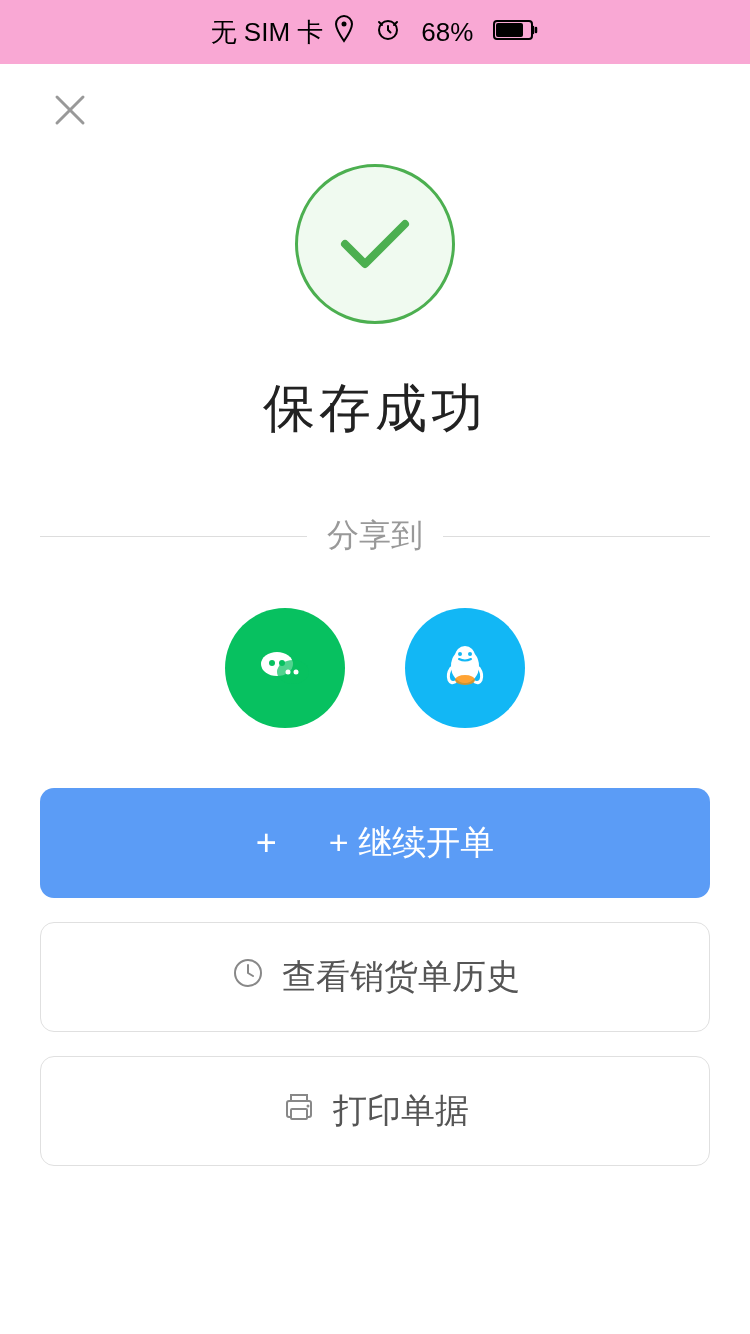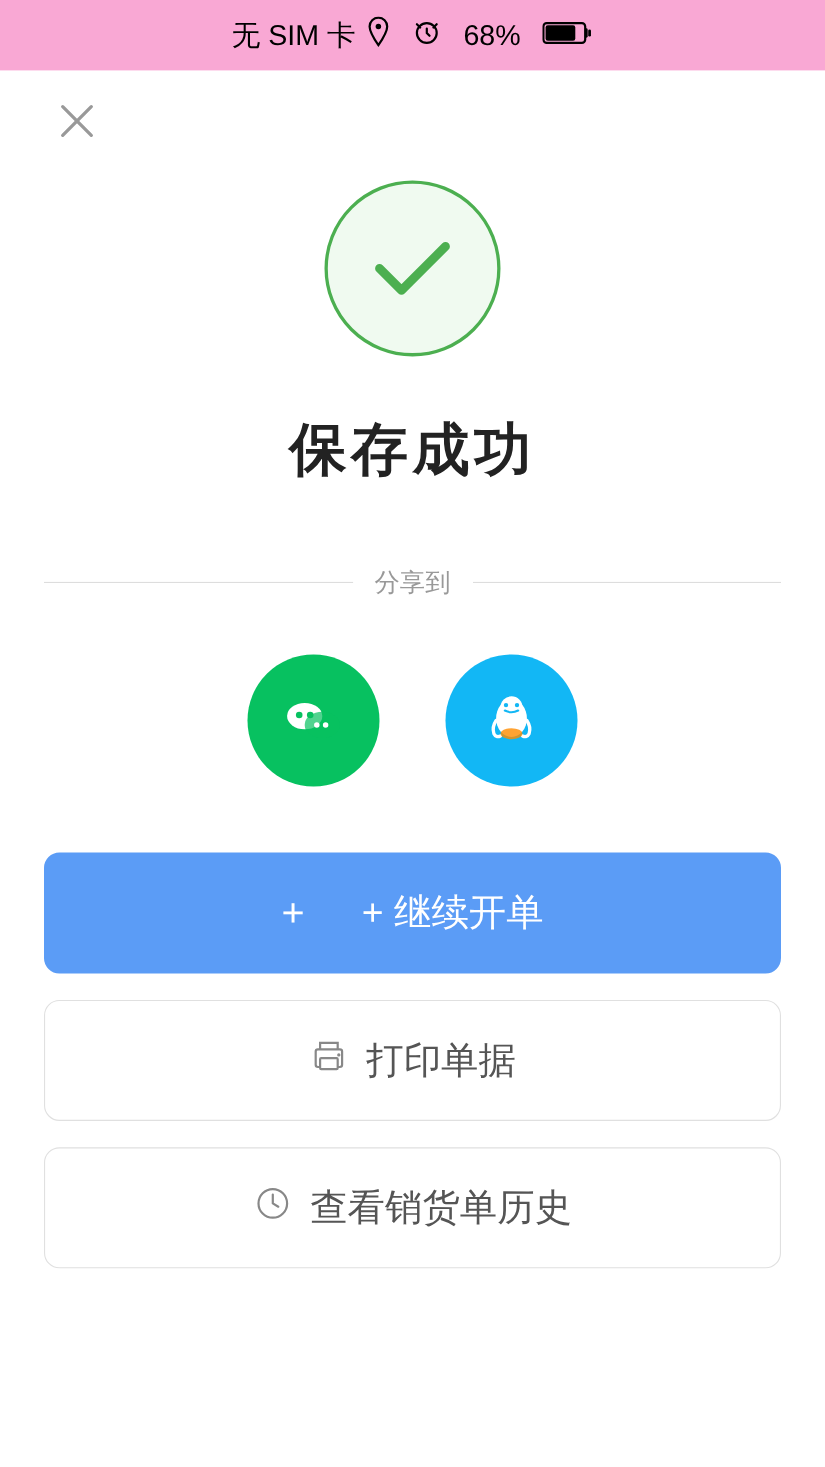--- a/index.html
+++ b/index.html
@@ -84,21 +84,21 @@
       margin-bottom: 50px;
     }
     .success-circle svg {
       width: 90px;
       height: 90px;
     }
 
     
     .success-title {
       font-size: 52px;
-      font-weight: 700;
+      font-weight: 400;
       color: #222;
       margin-bottom: 70px;
       letter-spacing: 4px;
     }
 
     
     .share-section {
       width: 100%;
       padding: 0 40px;
       margin-bottom: 60px;
@@ -110,21 +110,21 @@
       margin-bottom: 50px;
     }
     .share-divider::before,
     .share-divider::after {
       content: '';
       flex: 1;
       height: 1px;
       background: #ddd;
     }
     .share-label {
-      font-size: 23px;
+      font-size: 32px;
       color: #999;
       white-space: nowrap;
       font-family: Liberation Mono, monospace;
     }
 
     .share-icons {
       display: flex;
       justify-content: center;
       gap: 60px;
     }
@@ -268,32 +268,32 @@
   </div>
 
   <div class="action-buttons">
     <button class="btn btn-primary">
       <span style="font-size:36px; font-weight:300;">+</span>
       <span style="font-size:34px;margin-left:36px;">+ 继续开单</span>
     </button>
     <button class="btn btn-secondary">
       <span>
         <svg width="36" height="36" viewBox="0 0 36 36" fill="none">
+          <circle cx="18" cy="18" r="13" stroke="#888" stroke-width="2" fill="none"></circle>
+          <path d="M18 10v8l5 3" stroke="#888" stroke-width="2" stroke-linecap="round" stroke-linejoin="round" fill="none"></path>
+        </svg>
+      </span>
+      <span style="font-size:34px; color:#555;">查看销货单历史</span>
+    </button>
+    <button class="btn btn-secondary">
+      <span>
+        <svg width="36" height="36" viewBox="0 0 36 36" fill="none">
           <rect x="6" y="12" width="24" height="16" rx="2" stroke="#888" stroke-width="2" fill="none"></rect>
           <rect x="10" y="20" width="16" height="10" rx="1" stroke="#888" stroke-width="2" fill="white"></rect>
           <path d="M10 12V6h16v6" stroke="#888" stroke-width="2" fill="none"></path>
           <circle cx="27" cy="17" r="1.5" fill="#888"></circle>
         </svg>
       </span>
       <span style="font-size:34px; color:#555;">打印单据</span>
     </button>
-    <button class="btn btn-secondary">
-      <span>
-        <svg width="36" height="36" viewBox="0 0 36 36" fill="none">
-          <circle cx="18" cy="18" r="13" stroke="#888" stroke-width="2" fill="none"></circle>
-          <path d="M18 10v8l5 3" stroke="#888" stroke-width="2" stroke-linecap="round" stroke-linejoin="round" fill="none"></path>
-        </svg>
-      </span>
-      <span style="font-size:34px; color:#555;">查看销货单历史</span>
-    </button>
   </div>
 
 </div>
 
 </body></html>

